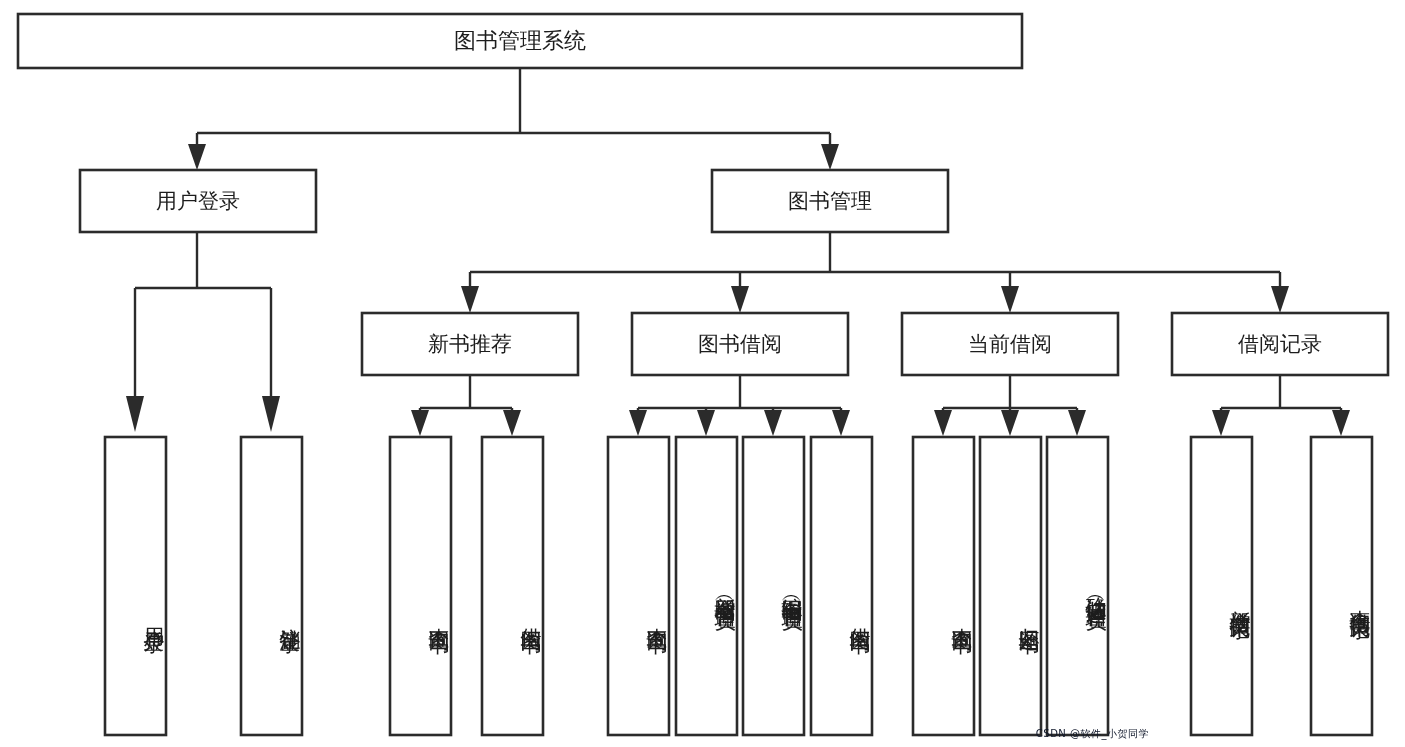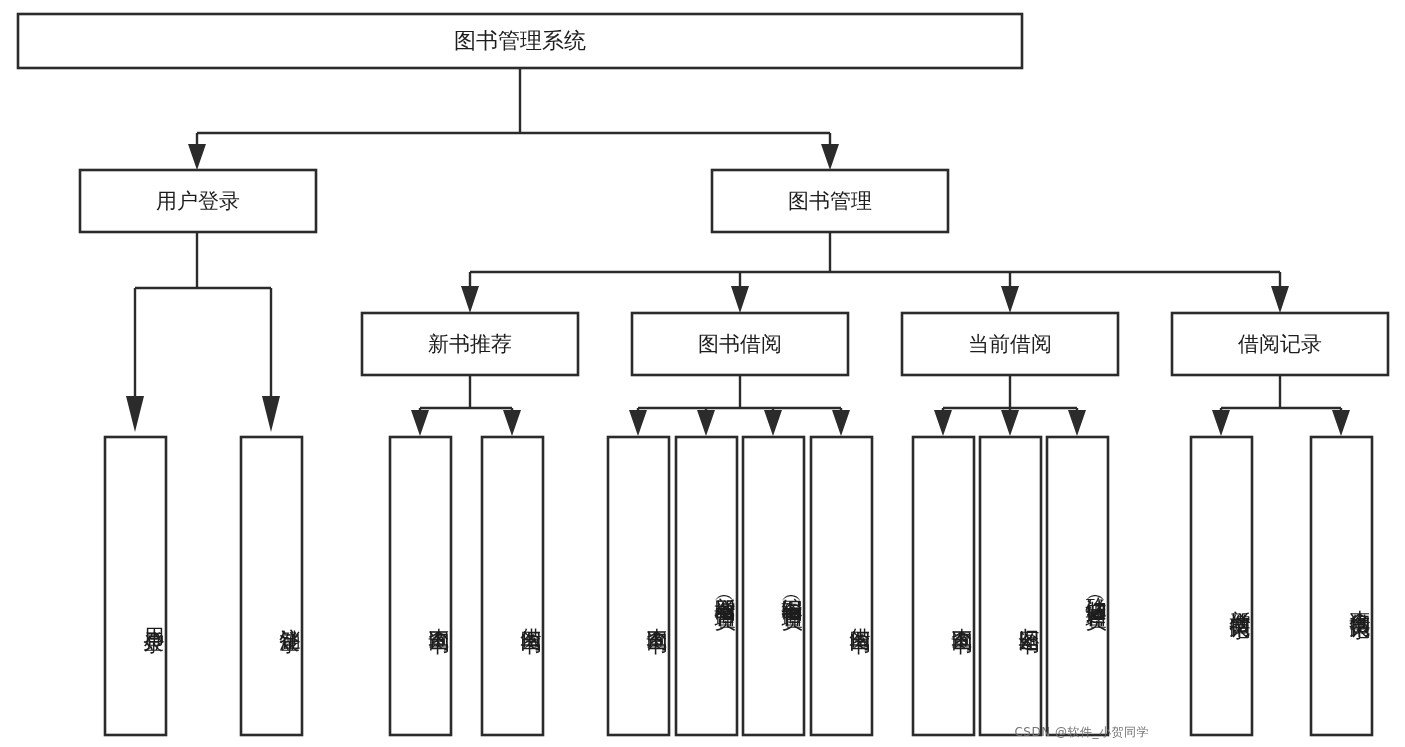--- a/index.html
+++ b/index.html
@@ -70,22 +70,22 @@
     align-items: flex-start;
     justify-content: center;
     white-space: nowrap;
     pointer-events: none;
   }
   .watermark {
     position: absolute;
     right: 8px;
     bottom: 6px;
     font-family: "DejaVu Sans", "Liberation Sans", sans-serif;
-    font-size: 12px;
-    color: #737373;
+    font-size: 10px;
+    color: #0f172a;
     letter-spacing: 0.5px;
     user-select: none;
   }
 </style>
 </head>
 <body>
 
 <div id="diagram-root">
 
   <svg id="diagram-svg" viewBox="0 0 1405 747">

